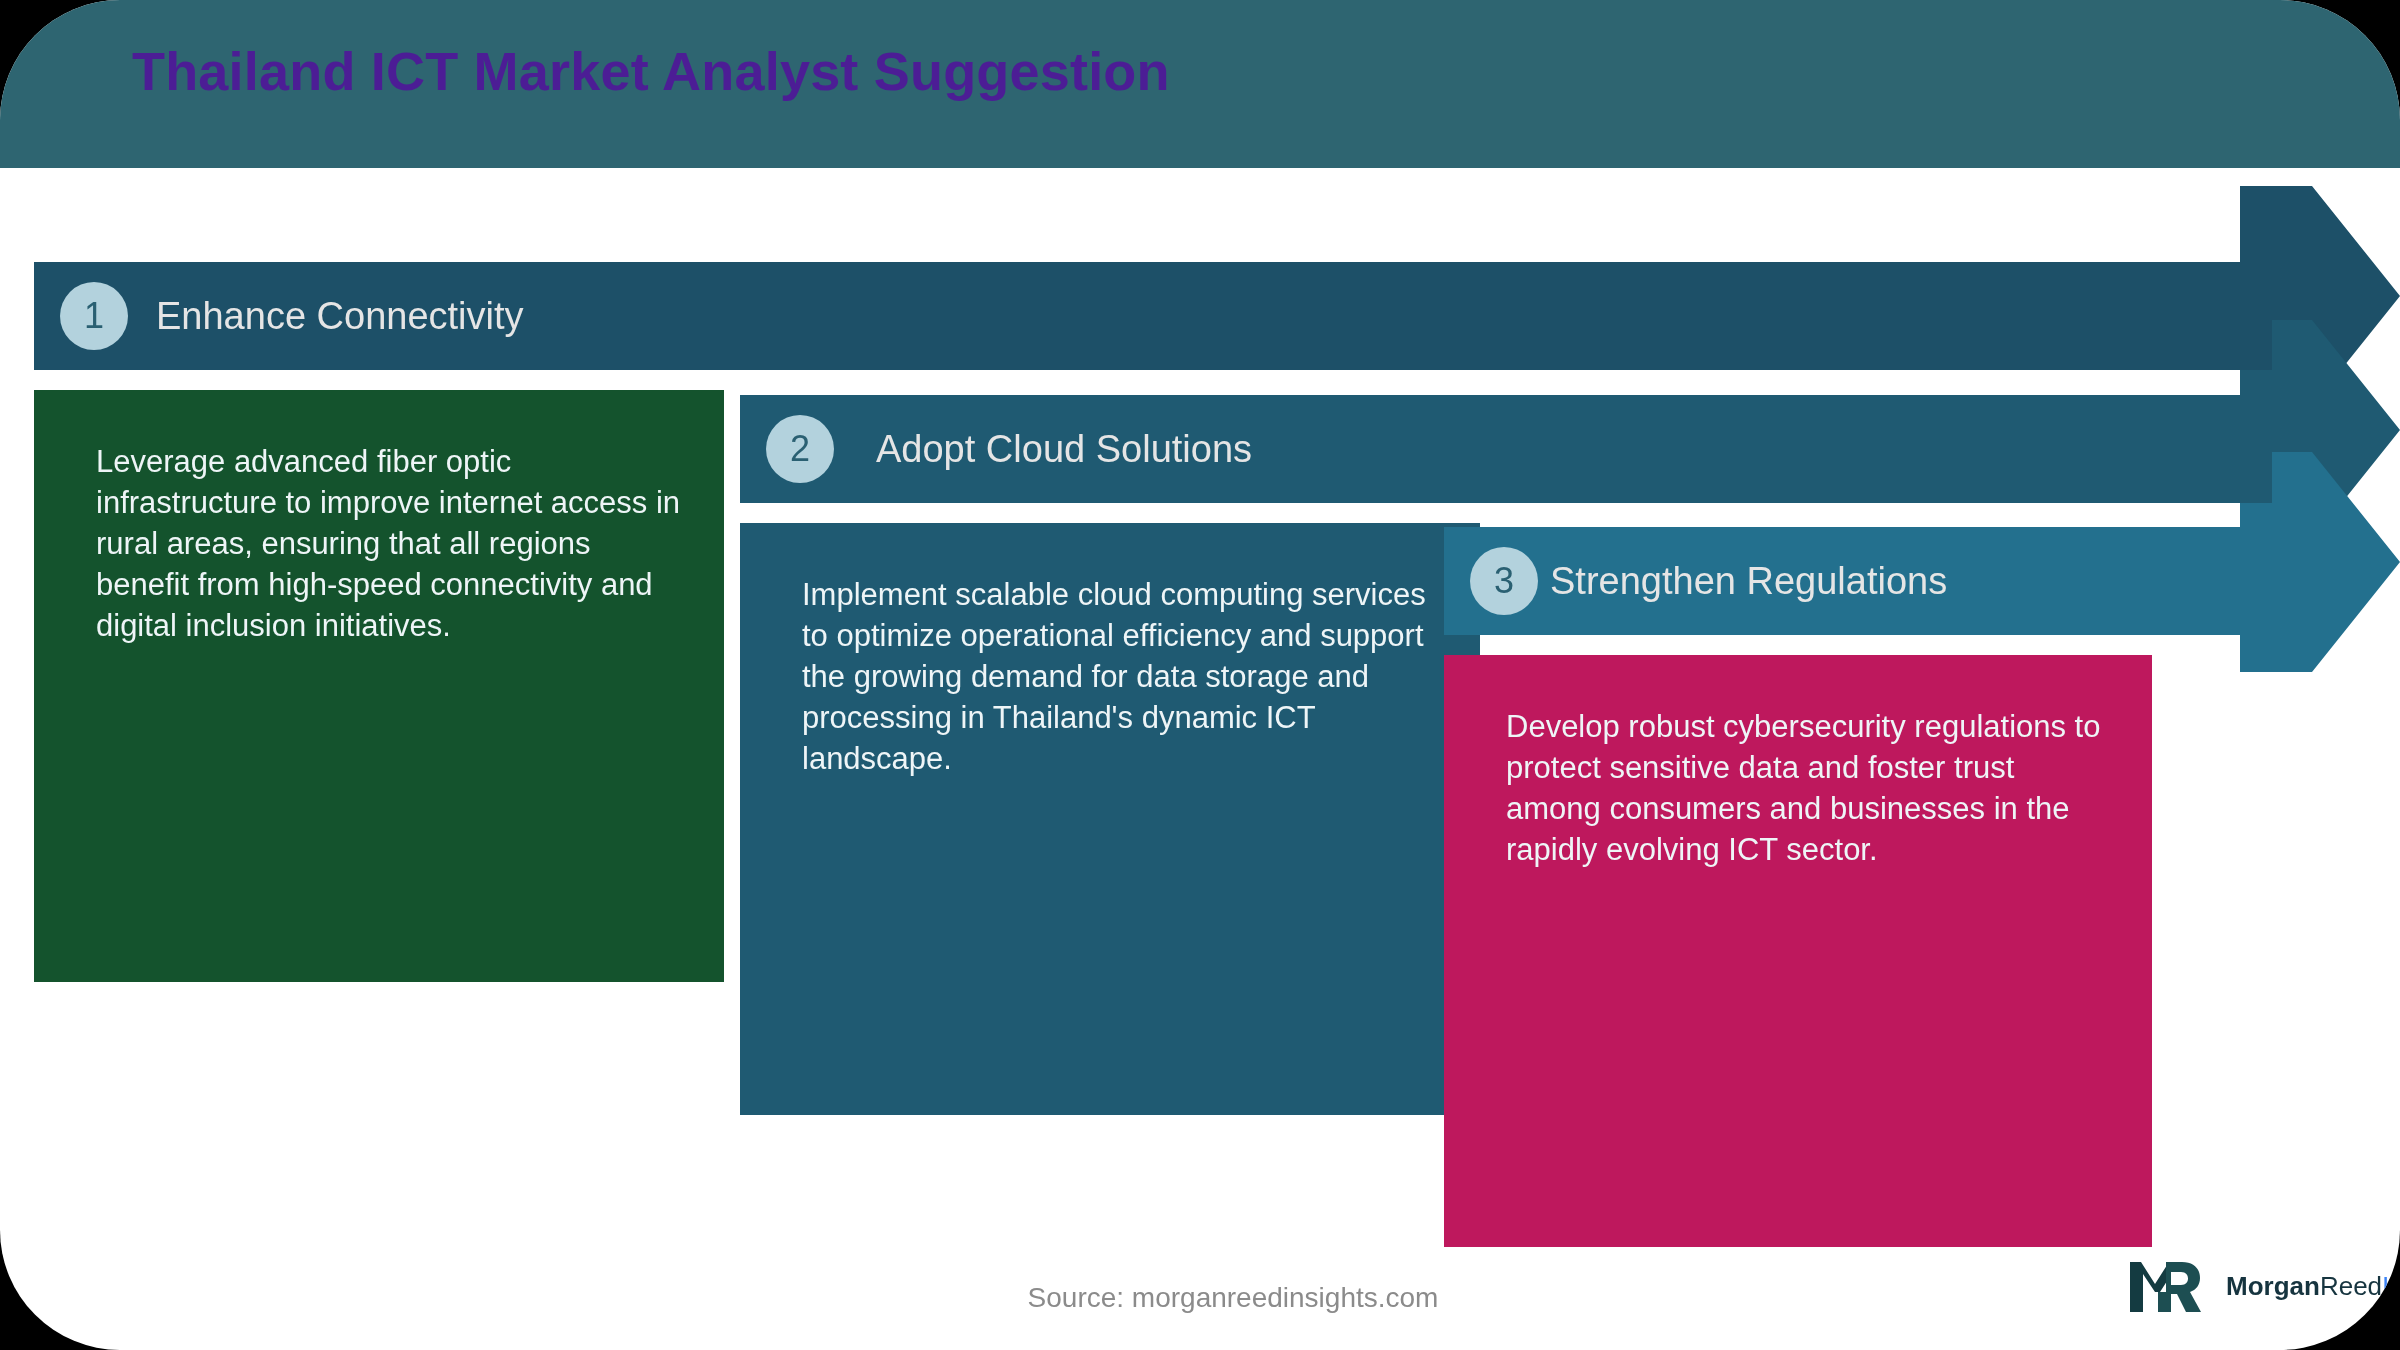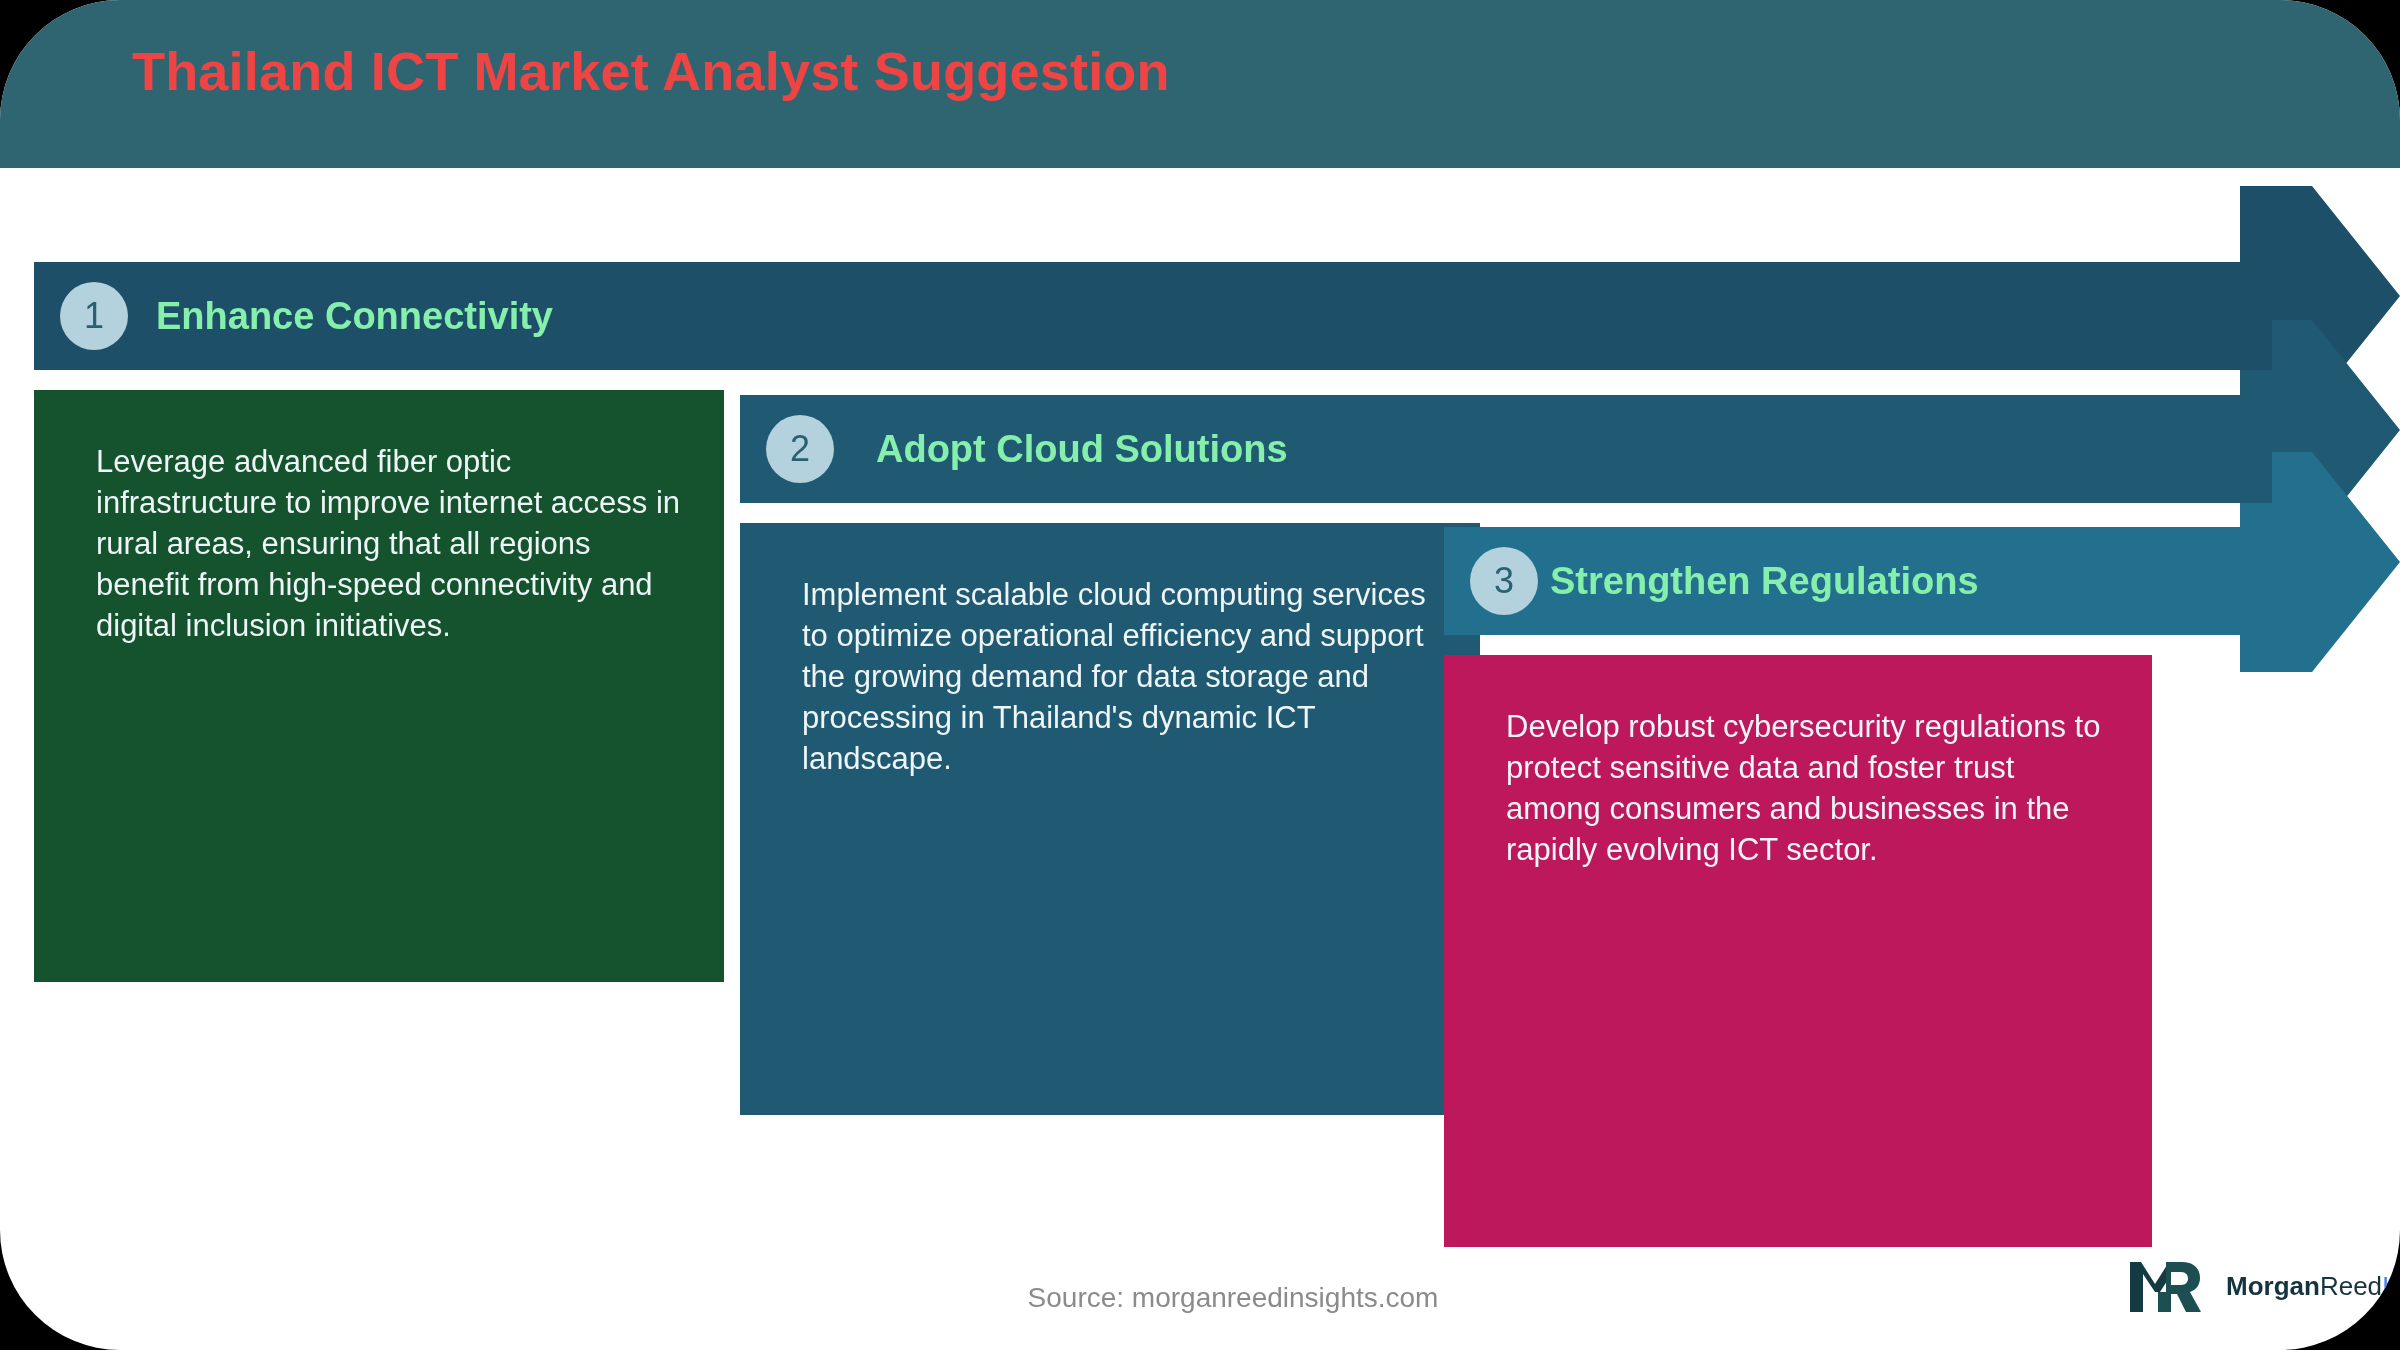--- a/index.html
+++ b/index.html
@@ -31,21 +31,21 @@
     width: 2400px;
     height: 168px;
     background: #2e6571;
   }
   #page-title {
     position: absolute;
     left: 132px;
     top: 40px;
     font-size: 54px;
     font-weight: bold;
-    color: #ef4444;
+    color: #4c1d95;
     letter-spacing: 0.2px;
     white-space: nowrap;
   }
 
   
   .arrow-head {
     position: absolute;
   }
 
   
@@ -59,22 +59,22 @@
     border-radius: 50%;
     background: #b3d2dd;
     display: flex;
     align-items: center;
     justify-content: center;
     font-weight: normal;
     color: #2a6072;
     flex: none;
   }
   .step-title {
-    color: #86efac;
-    font-weight: bold;
+    color: #e5e5e5;
+    font-weight: normal;
     white-space: nowrap;
   }
 
   
   .step-card {
     position: absolute;
     box-sizing: border-box;
   }
   .step-card p {
     margin: 0;

